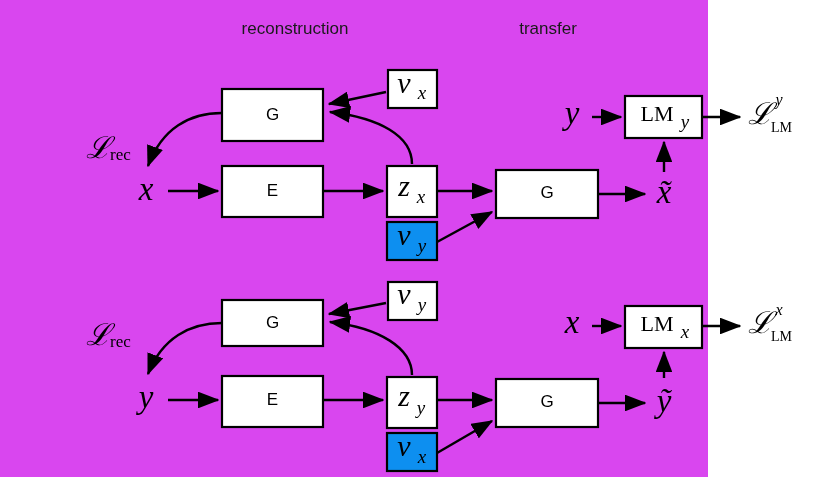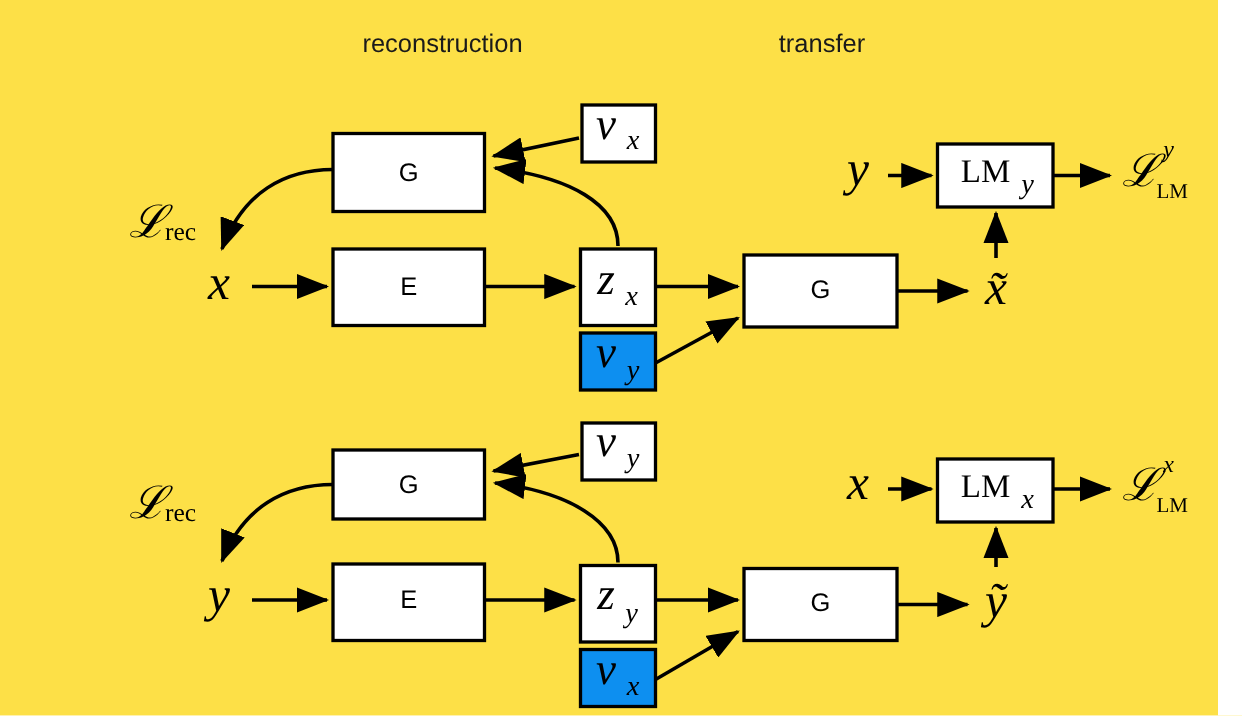--- a/index.html
+++ b/index.html
@@ -8,23 +8,23 @@
     background: #ffffff;
   }
   body {
     width: 828px;
     height: 477px;
     overflow: hidden;
     font-family: "Liberation Sans", sans-serif;
   }
   #diagram-root {
     position: relative;
-    width: 812px;
+    width: 708px;
     height: 477px;
-    background: #fde047;
+    background: #d946ef;
   }
   svg#diagram-svg {
     position: absolute;
     top: 0;
     left: 0;
     width: 828px;
     height: 477px;
   }
   
   .section-label {

